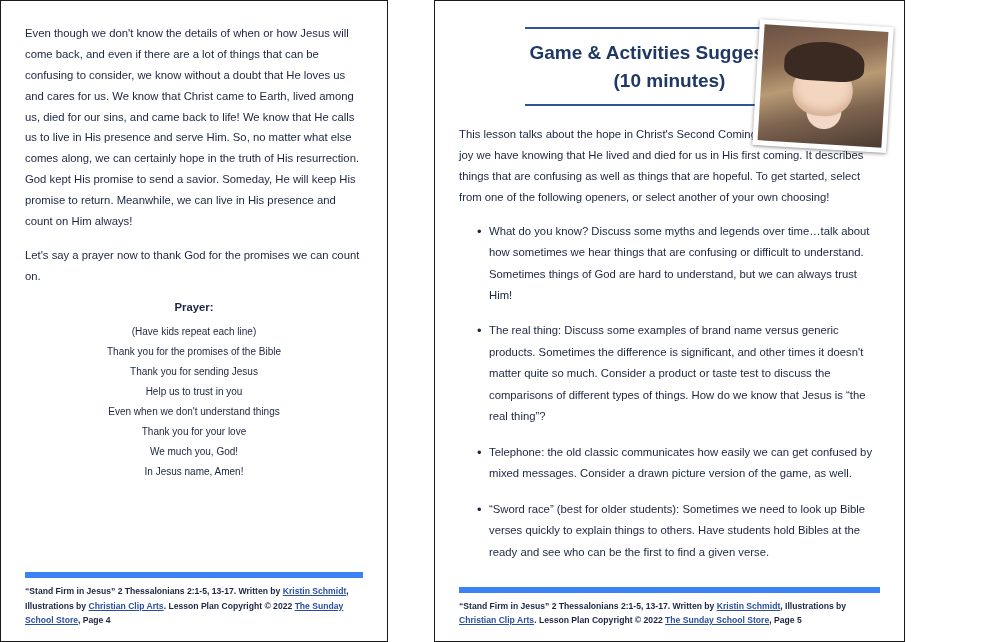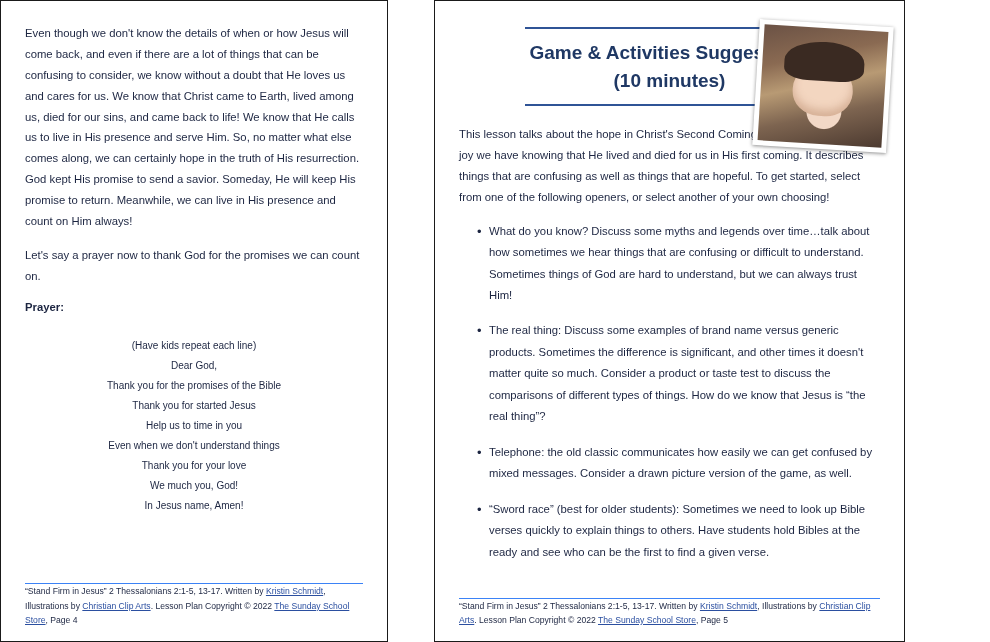--- a/index.html
+++ b/index.html
@@ -34,22 +34,22 @@
 
   p.body {
     margin: 0 0 13px 0;
     font-size: 11.3px;
     line-height: 1.85;
     color: #1c2541;
     text-align: left;
   }
 
   .prayer-title {
-    margin: 14px 0 23px 0;
-    text-align: left;
+    margin: 14px 0 9px 0;
+    text-align: center;
     font-size: 11.3px;
     font-weight: bold;
     color: #1c2541;
   }
   .prayer-line {
     text-align: center;
     font-size: 10px;
     line-height: 2.0;
     color: #1c2541;
   }
@@ -129,49 +129,50 @@
     position: absolute;
     left: 0; top: -1px;
     color: #1c2541;
     font-size: 13px;
   }
 
   .footer {
     position: absolute;
     left: 24px; right: 24px;
     bottom: 14px;
-    border-top: 1px solid #3b82f6;
+    border-top: 6px solid #3b82f6;
+    padding-top: 6px;
     font-size: 8.6px;
     line-height: 1.65;
     color: #1c2541;
     text-align: left;
+    font-weight: bold;
   }
   .footer .lnk {
     color: #2b4fa0;
     text-decoration: underline;
   }
 </style>
 </head>
 <body>
 
 <div class="spread">
 
   <div class="page page-left">
     <div class="page-inner">
 
       <p class="body">Even though we don't know the details of when or how Jesus will come back, and even if there are a lot of things that can be confusing to consider, we know without a doubt that He loves us and cares for us. We know that Christ came to Earth, lived among us, died for our sins, and came back to life! We know that He calls us to live in His presence and serve Him. So, no matter what else comes along, we can certainly hope in the truth of His resurrection. God kept His promise to send a savior. Someday, He will keep His promise to return. Meanwhile, we can live in His presence and count on Him always!</p>
       <p class="body">Let's say a prayer now to thank God for the promises we can count on.</p>
 
       <div class="prayer-title">Prayer:</div>
 
       <div class="prayer-line">(Have kids repeat each line)</div>
-      <div class="prayer-line">Dear God,</div>
       <div class="prayer-line">Thank you for the promises of the Bible</div>
-      <div class="prayer-line">Thank you for started Jesus</div>
-      <div class="prayer-line">Help us to time in you</div>
+      <div class="prayer-line">Thank you for sending Jesus</div>
+      <div class="prayer-line">Help us to trust in you</div>
       <div class="prayer-line">Even when we don't understand things</div>
       <div class="prayer-line">Thank you for your love</div>
       <div class="prayer-line">We much you, God!</div>
       <div class="prayer-line">In Jesus name, Amen!</div>
 
     </div>
 
     <div class="footer">
       <span>“Stand Firm in Jesus” 2 Thessalonians 2:1-5, 13-17.  Written by </span><a class="lnk" href="#">Kristin Schmidt</a><span>, Illustrations by </span><a class="lnk" href="#">Christian Clip Arts</a><span>.  Lesson Plan Copyright © 2022 </span><a class="lnk" href="#">The Sunday School Store</a><span>, Page 4</span>
     </div>

